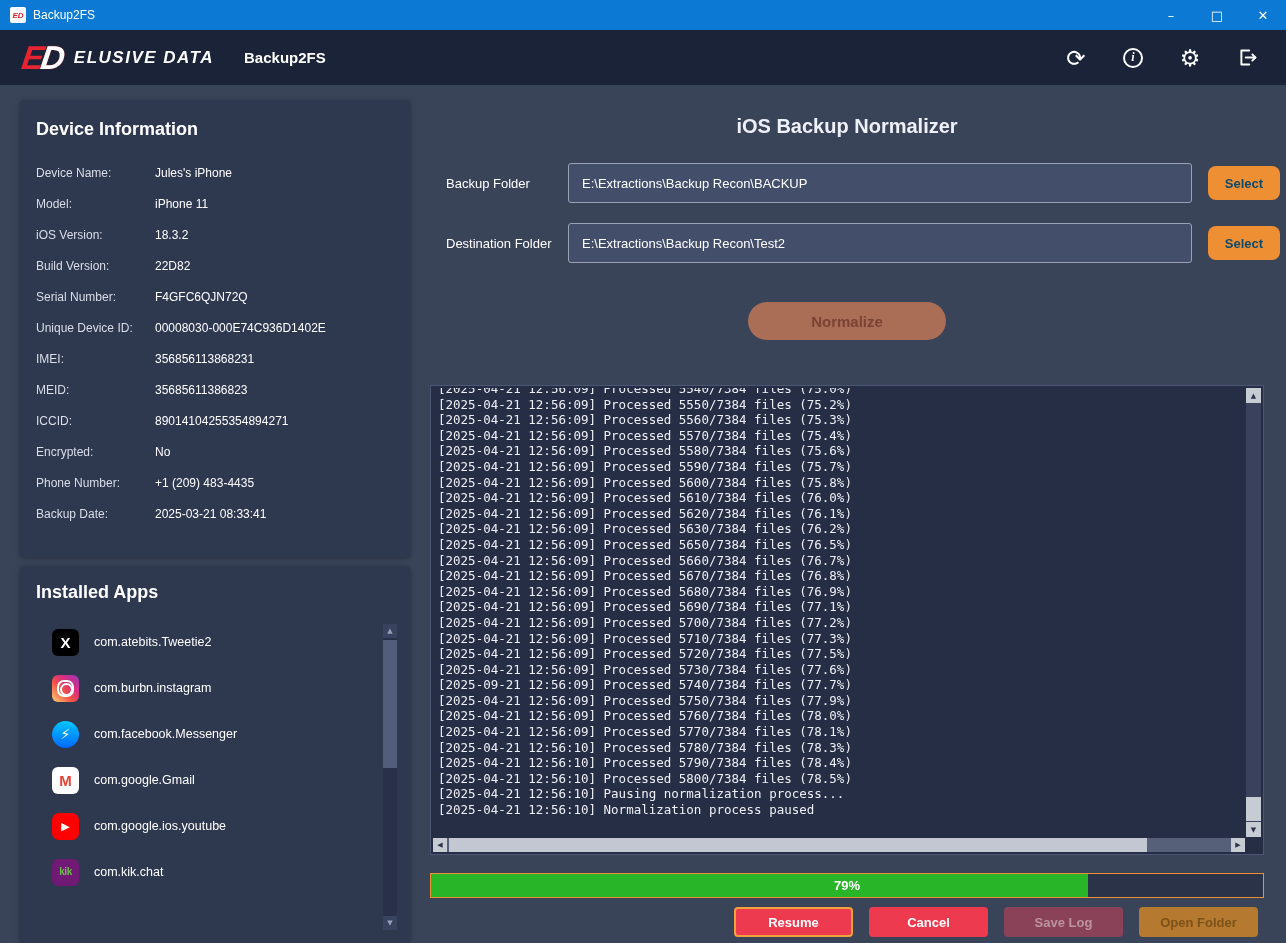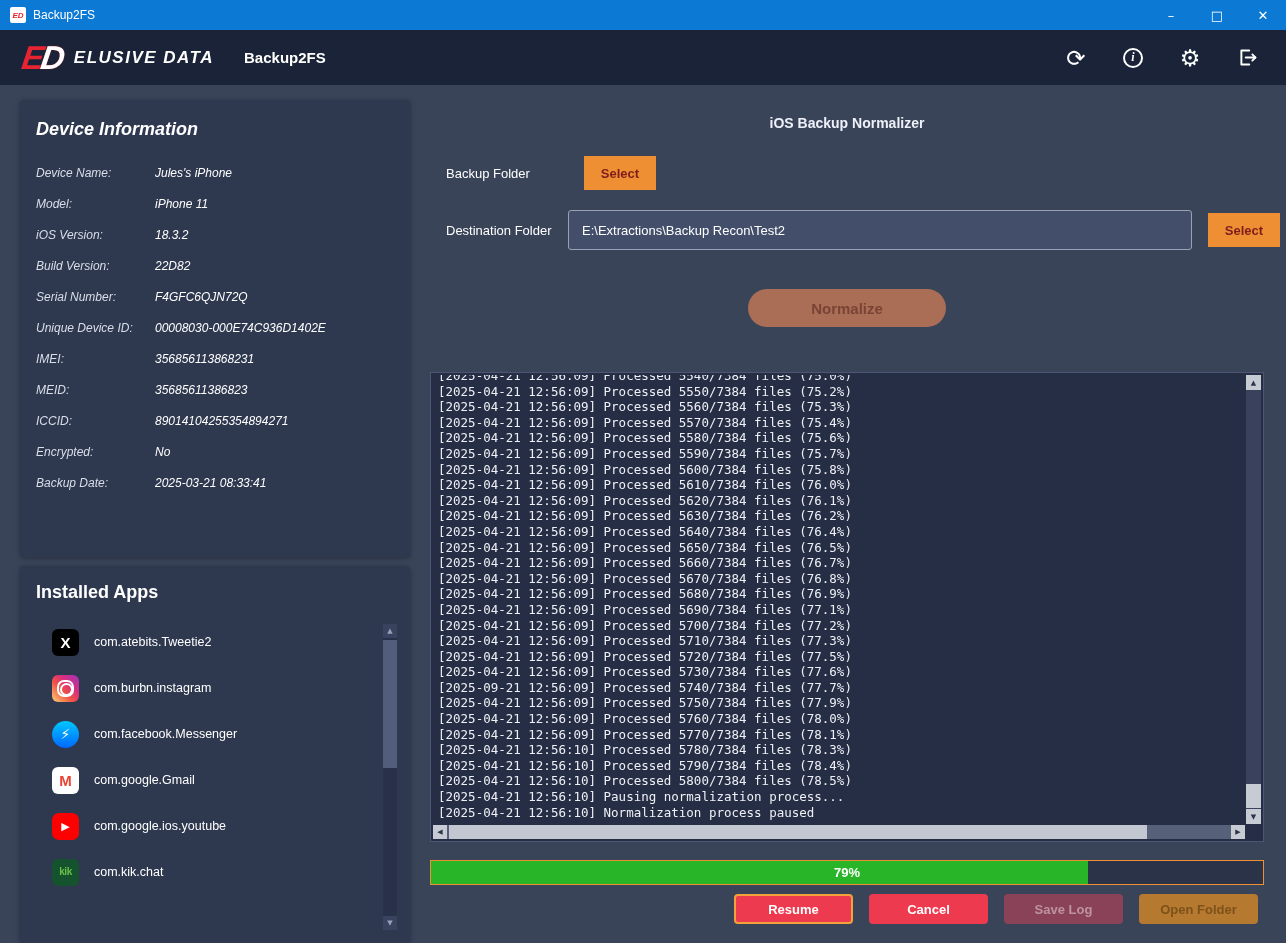--- a/index.html
+++ b/index.html
@@ -40,21 +40,21 @@
     display:flex; align-items:center; justify-content:center;
     font-size:12px; font-weight:bold; font-style:italic; font-family:"Liberation Serif",serif; }
 
   
   .content { display:flex; gap:20px; padding:15px 22px 0 20px; height:858px; }
   .sidebar { width:390px; display:flex; flex-direction:column; gap:9px; }
   .panel { background:#2e384f; border-radius:4px; box-shadow:0 1px 5px rgba(0,0,0,.35); }
   .panel h2 { color:#fff; font-size:18px; font-weight:bold; }
 
   
-  .device-info { height:457px; padding:19px 16px;font-style:italic; }
+  .device-info { height:457px; padding:19px 16px; }
   .device-info h2 { margin-bottom:26px; }
   .dev-row { display:flex; font-size:12px; margin-bottom:17px; }
   .dev-label { width:119px; color:#d9dee9; flex-shrink:0; }
   .dev-value { color:#fff; }
 
   
   .installed-apps { flex:1; padding:16px 16px 28px 16px; position:relative; overflow:hidden; }
   .apps-list { margin-top:16px; }
   .app-row { display:flex; align-items:center; gap:15px; height:46px; padding-left:16px; }
   .app-icon { width:27px; height:27px; border-radius:6px; position:relative;
@@ -66,41 +66,41 @@
   .icon-instagram-app-icon { background:linear-gradient(45deg,#fed373 0%,#f15245 40%,#d92e7f 65%,#9b36b7 100%); }
   .icon-instagram-app-icon::before { content:""; position:absolute; inset:5px; border:2px solid #fff; border-radius:7px; }
   .icon-instagram-app-icon::after { content:""; position:absolute; top:50%; left:50%; width:9px; height:9px;
     margin:-5.5px 0 0 -5.5px; border:2px solid #fff; border-radius:50%; }
   .icon-messenger-app-icon { background:linear-gradient(180deg,#00c6ff,#0068ff); border-radius:50%; }
   .icon-messenger-app-icon .app-glyph { color:#fff; font-size:14px; }
   .icon-gmail-app-icon { background:#fff; }
   .icon-gmail-app-icon .app-glyph { color:#e94335; font-weight:900; font-size:15px; font-family:"Liberation Sans",sans-serif; }
   .icon-youtube-app-icon { background:#fe0000; border-radius:7px; }
   .icon-youtube-app-icon .app-glyph { color:#fff; font-size:11px; }
-  .icon-kik-app-icon { background:#14532d;justify-content:center; }
+  .icon-kik-app-icon { background:#701a75;justify-content:center; }
   .icon-kik-app-icon .app-glyph { color:#6abf4b; font-weight:800; font-size:10px; letter-spacing:-.5px;
     font-family:"Liberation Sans",sans-serif; }
 
   
   .apps-scrollbar { position:absolute; right:13px; top:58px; bottom:13px; width:14px; background:#28304a; }
   .sb-btn { position:absolute; left:0; width:14px; height:14px; background:#39435f; color:#98a1b8;
     font-size:7px; display:flex; align-items:center; justify-content:center;
     font-family:"DejaVu Sans",sans-serif; }
   .sb-up { top:0; }  .sb-down { bottom:0; }
   .apps-thumb { position:absolute; left:0; top:16px; width:14px; height:128px; background:#525d7c; }
 
   
   .main { flex:1; display:flex; flex-direction:column; align-items:center; }
-  .main h1 { color:#eef1f8; font-size:14px; font-weight:600; margin:15px 0 25px; }
+  .main h1 { color:#eef1f8; font-size:20px; font-weight:600; margin:15px 0 25px; }
   .folder-row { display:flex; align-items:center; width:100%; margin-bottom:20px;margin-left:32px; }
   .folder-label { width:122px; color:#fff; font-size:13px; flex-shrink:0; }
   .folder-input { flex:1; height:40px; background:#424e6a; border:1px solid #99a2b4; border-radius:3px;
     color:#fff; font-size:13px; padding:0 13px; font-family:"Liberation Sans",sans-serif; }
-  .select-btn { width:72px; height:34px; margin-left:16px; background:#ef8f33; border:none; border-radius:0;
-    color:#7f1d1d; font-weight:bold; font-size:13px; cursor:pointer; font-family:"Liberation Sans",sans-serif; }
+  .select-btn { width:72px; height:34px; margin-left:16px; background:#ef8f33; border:none; border-radius:8px;
+    color:#0c4a6e; font-weight:bold; font-size:13px; cursor:pointer; font-family:"Liberation Sans",sans-serif; }
   .normalize-btn { width:198px; height:38px; margin:19px 0 45px; border:none; border-radius:19px;
     background:#aa6e57; color:#7a4334; font-weight:bold; font-size:15px; font-family:"Liberation Sans",sans-serif; }
 
   
   .log-console { width:100%; height:470px; background:#262e45; border:1px solid #4d5674;
     position:relative; overflow:hidden; }
   .log-inner { position:absolute; top:2px; left:7px; right:19px; bottom:17px; overflow:hidden; }
   .log-line { font-family:"DejaVu Sans Mono",monospace; font-size:12.5px; line-height:15.6px;
     color:#eef0f5; white-space:pre; }
   .log-inner .log-line:first-child { margin-top:-7px; }
@@ -207,20 +207,24 @@
           </div>
           <div class="dev-row">
             <span class="dev-label">ICCID:</span>
             <span class="dev-value">89014104255354894271</span>
           </div>
           <div class="dev-row">
             <span class="dev-label">Encrypted:</span>
             <span class="dev-value">No</span>
           </div>
           <div class="dev-row">
+            <span class="dev-label">Phone Number:</span>
+            <span class="dev-value">+1 (209) 483-4435</span>
+          </div>
+          <div class="dev-row">
             <span class="dev-label">Backup Date:</span>
             <span class="dev-value">2025-03-21 08:33:41</span>
           </div>
         </div>
     </section>
 
     <section class="panel installed-apps">
       <h2>Installed Apps</h2>
       <div class="apps-list">
           <div class="app-row">
@@ -266,20 +270,21 @@
         <span class="sb-btn sb-down">▼</span>
       </div>
     </section>
   </aside>
 
   <main class="main">
     <h1>iOS Backup Normalizer</h1>
 
     <div class="folder-row">
       <span class="folder-label">Backup Folder</span>
+      <input class="folder-input" value="E:\Extractions\Backup Recon\BACKUP" style="">
       <button class="select-btn">Select</button>
     </div>
 
     <div class="folder-row">
       <span class="folder-label">Destination Folder</span>
       <input class="folder-input" value="E:\Extractions\Backup Recon\Test2" style="">
       <button class="select-btn">Select</button>
     </div>
 
     <button class="normalize-btn" aria-disabled="true">Normalize</button>
@@ -289,21 +294,20 @@
           <div class="log-line">[2025-04-21 12:56:09] Processed 5540/7384 files (75.0%)</div>
           <div class="log-line">[2025-04-21 12:56:09] Processed 5550/7384 files (75.2%)</div>
           <div class="log-line">[2025-04-21 12:56:09] Processed 5560/7384 files (75.3%)</div>
           <div class="log-line">[2025-04-21 12:56:09] Processed 5570/7384 files (75.4%)</div>
           <div class="log-line">[2025-04-21 12:56:09] Processed 5580/7384 files (75.6%)</div>
           <div class="log-line">[2025-04-21 12:56:09] Processed 5590/7384 files (75.7%)</div>
           <div class="log-line">[2025-04-21 12:56:09] Processed 5600/7384 files (75.8%)</div>
           <div class="log-line">[2025-04-21 12:56:09] Processed 5610/7384 files (76.0%)</div>
           <div class="log-line">[2025-04-21 12:56:09] Processed 5620/7384 files (76.1%)</div>
           <div class="log-line">[2025-04-21 12:56:09] Processed 5630/7384 files (76.2%)</div>
-          <div class="log-line">[2025-04-21 12:56:09] Processed 5640/7384 files (76.4%)</div>
           <div class="log-line">[2025-04-21 12:56:09] Processed 5650/7384 files (76.5%)</div>
           <div class="log-line">[2025-04-21 12:56:09] Processed 5660/7384 files (76.7%)</div>
           <div class="log-line">[2025-04-21 12:56:09] Processed 5670/7384 files (76.8%)</div>
           <div class="log-line">[2025-04-21 12:56:09] Processed 5680/7384 files (76.9%)</div>
           <div class="log-line">[2025-04-21 12:56:09] Processed 5690/7384 files (77.1%)</div>
           <div class="log-line">[2025-04-21 12:56:09] Processed 5700/7384 files (77.2%)</div>
           <div class="log-line">[2025-04-21 12:56:09] Processed 5710/7384 files (77.3%)</div>
           <div class="log-line">[2025-04-21 12:56:09] Processed 5720/7384 files (77.5%)</div>
           <div class="log-line">[2025-04-21 12:56:09] Processed 5730/7384 files (77.6%)</div>
           <div class="log-line">[2025-09-21 12:56:09] Processed 5740/7384 files (77.7%)</div>

